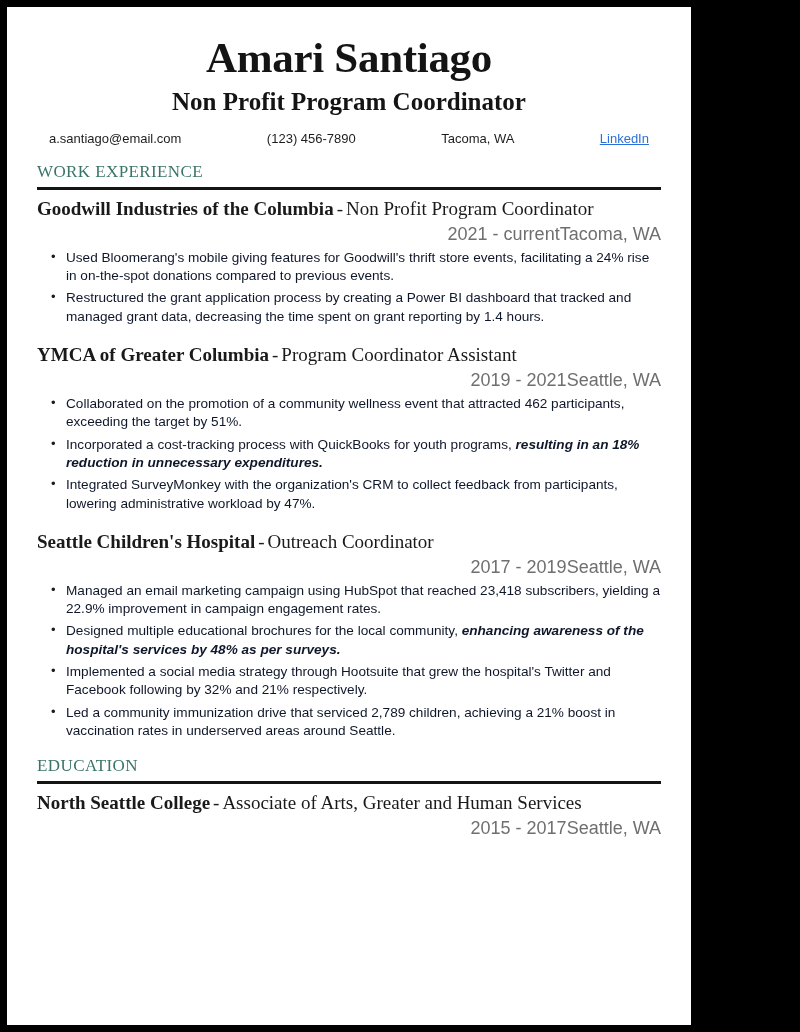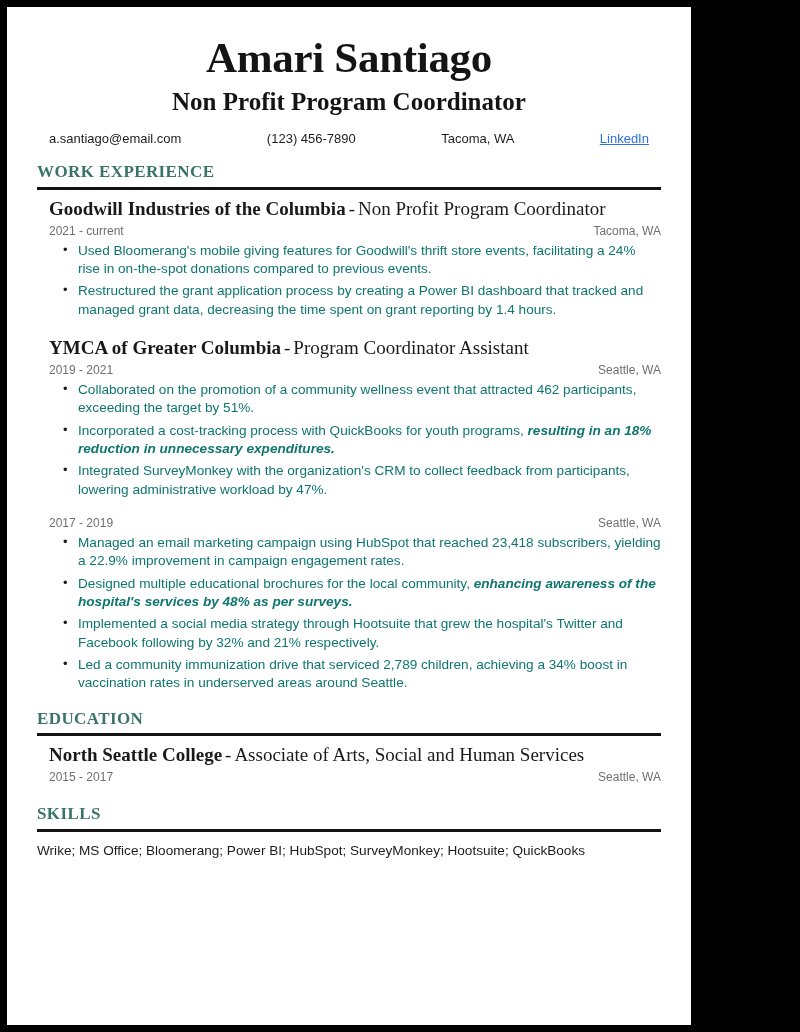--- a/index.html
+++ b/index.html
@@ -56,66 +56,66 @@
   .contact-item.link {
     color: #2c6fd8;
     text-decoration: underline;
     cursor: pointer;
   }
 
   
   .section { margin-top: 17px; }
   .section-title {
     font-family: "Liberation Serif", serif;
-    font-weight: bold;
+    font-weight: normal;
     font-size: 17px;
     letter-spacing: 0.4px;
     color: #3a7468;
     text-transform: uppercase;
     line-height: 1.1;
   }
   .section-rule {
     height: 3px;
     background: #141414;
     margin-top: 5px;
   }
 
   
-  .entry { margin-top: 7px; margin-left: 12px; }
+  .entry { margin-top: 7px; }
   .entry + .entry { margin-top: 17px; }
 
   .entry-head {
     font-family: "Liberation Serif", serif;
     font-size: 19px;
     color: #1a1a1a;
     line-height: 1.25;
   }
   .entry-org { font-weight: bold; }
   .entry-dash { font-weight: normal; padding: 0 3px; }
   .entry-role { font-weight: normal; }
 
   .entry-meta {
     display: flex;
-    justify-content: space-between;
+    justify-content: flex-end;
     align-items: baseline;
-    font-size: 12px;
+    font-size: 18px;
     color: #6f6f6f;
     margin-top: 3px;
   }
 
   ul.bullets {
     list-style: none;
     margin-top: 4px;
   }
   ul.bullets li {
     position: relative;
     padding-left: 29px;
     font-size: 13.6px;
     line-height: 1.35;
-    color: #0f766e;
+    color: #0f172a;
     margin-top: 4px;
   }
   ul.bullets li:first-child { margin-top: 1px; }
   ul.bullets li::before {
     content: "•";
     position: absolute;
     left: 14px;
     top: -1px;
     font-size: 13px;
     color: #1c1c1c;
@@ -171,44 +171,40 @@
             <span>2019 - 2021</span>
             <span>Seattle, WA</span>
           </div>
           <ul class="bullets">
             <li><span>Collaborated on the promotion of a community wellness event that attracted 462 participants, exceeding the target by 51%.</span></li>
             <li><span>Incorporated a cost-tracking process with QuickBooks for youth programs, </span><em>resulting in an 18% reduction in unnecessary expenditures.</em></li>
             <li><span>Integrated SurveyMonkey with the organization's CRM to collect feedback from participants, lowering administrative workload by 47%.</span></li>
           </ul>
         </div>
         <div class="entry">
+          <div class="entry-head"><span class="entry-org">Seattle Children's Hospital</span><span class="entry-dash">-</span><span class="entry-role">Outreach Coordinator</span></div>
           <div class="entry-meta">
             <span>2017 - 2019</span>
             <span>Seattle, WA</span>
           </div>
           <ul class="bullets">
             <li><span>Managed an email marketing campaign using HubSpot that reached 23,418 subscribers, yielding a 22.9% improvement in campaign engagement rates.</span></li>
             <li><span>Designed multiple educational brochures for the local community, </span><em>enhancing awareness of the hospital's services by 48% as per surveys.</em></li>
             <li><span>Implemented a social media strategy through Hootsuite that grew the hospital's Twitter and Facebook following by 32% and 21% respectively.</span></li>
-            <li><span>Led a community immunization drive that serviced 2,789 children, achieving a 34% boost in vaccination rates in underserved areas around Seattle.</span></li>
+            <li><span>Led a community immunization drive that serviced 2,789 children, achieving a 21% boost in vaccination rates in underserved areas around Seattle.</span></li>
           </ul>
         </div>
       </div>
       <div class="section">
         <div class="section-title">EDUCATION</div>
         <div class="section-rule"></div>
         <div class="entry">
-          <div class="entry-head"><span class="entry-org">North Seattle College</span><span class="entry-dash">-</span><span class="entry-role">Associate of Arts, Social and Human Services</span></div>
+          <div class="entry-head"><span class="entry-org">North Seattle College</span><span class="entry-dash">-</span><span class="entry-role">Associate of Arts, Greater and Human Services</span></div>
           <div class="entry-meta">
             <span>2015 - 2017</span>
             <span>Seattle, WA</span>
           </div>
           <div class="edu-spacer"></div>
         </div>
       </div>
-      <div class="section">
-        <div class="section-title">SKILLS</div>
-        <div class="section-rule"></div>
-        <div class="skills-text">Wrike; MS Office; Bloomerang; Power BI; HubSpot; SurveyMonkey; Hootsuite; QuickBooks</div>
-      </div>
     </div>
 
 </div>
 
 </body></html>

